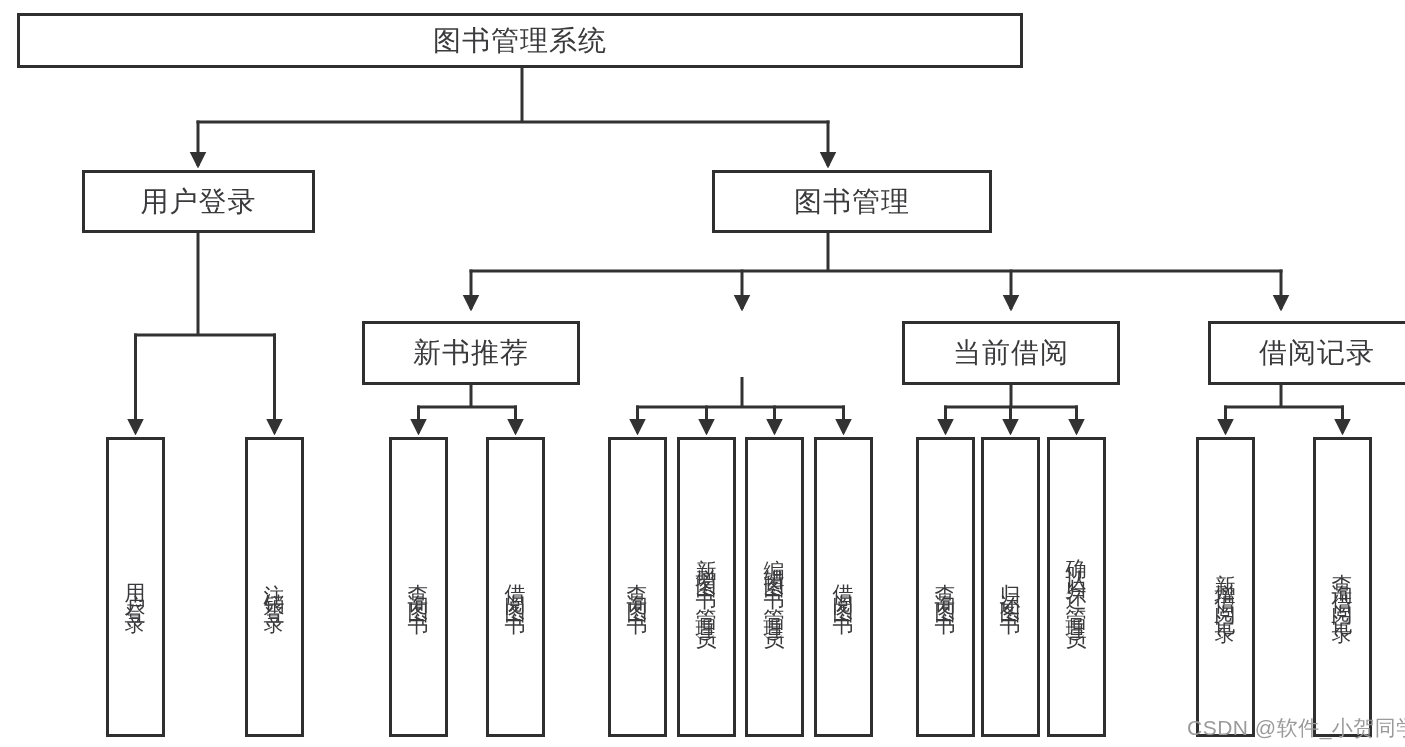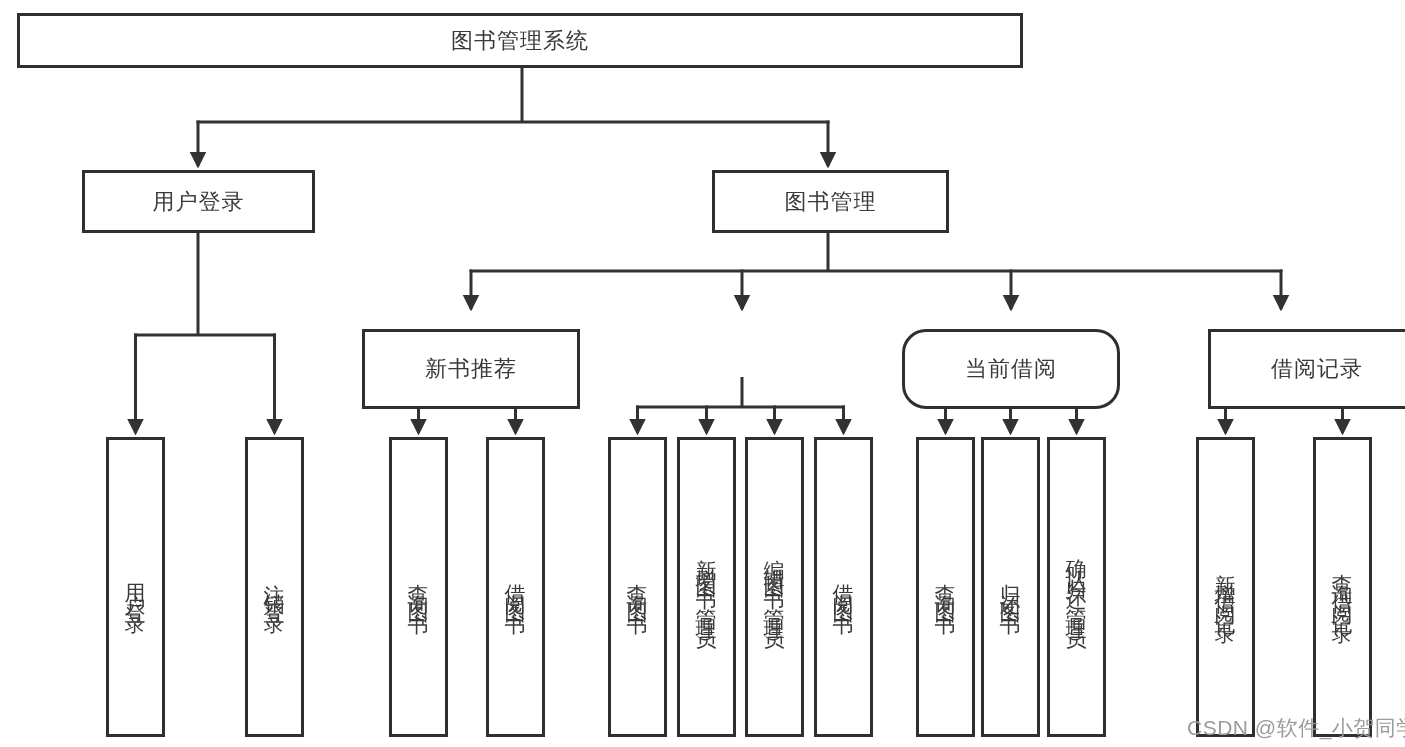--- a/index.html
+++ b/index.html
@@ -14,39 +14,39 @@
   #connectors line{stroke:#323232;stroke-width:3;}
   #connectors .arrowhead{fill:#323232;}
   .box{
     position:absolute;
     box-sizing:border-box;
     border:3px solid #2f2f2f;
     background:#ffffff;
     display:flex;align-items:center;justify-content:center;
     color:#3a3a3c;
   }
-  .lvl{font-size:22px;letter-spacing:1px;font-family:Liberation Serif, serif;}
+  .lvl{font-size:28px;letter-spacing:1px;font-family:Liberation Serif, serif;}
   .leaf{
     width:59px;top:437px;height:300px;
     font-size:21px;
     writing-mode:vertical-rl;
     letter-spacing:10px;
     line-height:1;
     text-align:center;
   }
   
   #b-root{left:17px;top:13px;width:1006px;height:55px;}
   
   #b-user-login{left:82px;top:170px;width:233px;height:63px;}
-  #b-book-mgmt{left:712px;top:170px;width:237px;height:63px;}
+  #b-book-mgmt{left:712px;top:170px;width:280px;height:63px;}
   
-  .lvl3{top:329px;height:80px;width:218px;}
+  .lvl3{top:321px;height:64px;width:218px;}
   #b-new-book-rec{left:362px;}
   #b-book-borrow{left:633px;}
-  #b-current-borrow{left:902px;border-radius:24px;}
+  #b-current-borrow{left:902px;}
   #b-borrow-record{left:1172px;margin-left:36px;}
   
   #b-ul-login{left:106px;}
   #b-ul-logout{left:245px;}
   #b-nb-query{left:389px;}
   #b-nb-borrow{left:486px;}
   #b-bb-query{left:608px;}
   #b-bb-add{left:677px;}
   #b-bb-edit{left:745px;}
   #b-bb-borrow{left:814px;}

